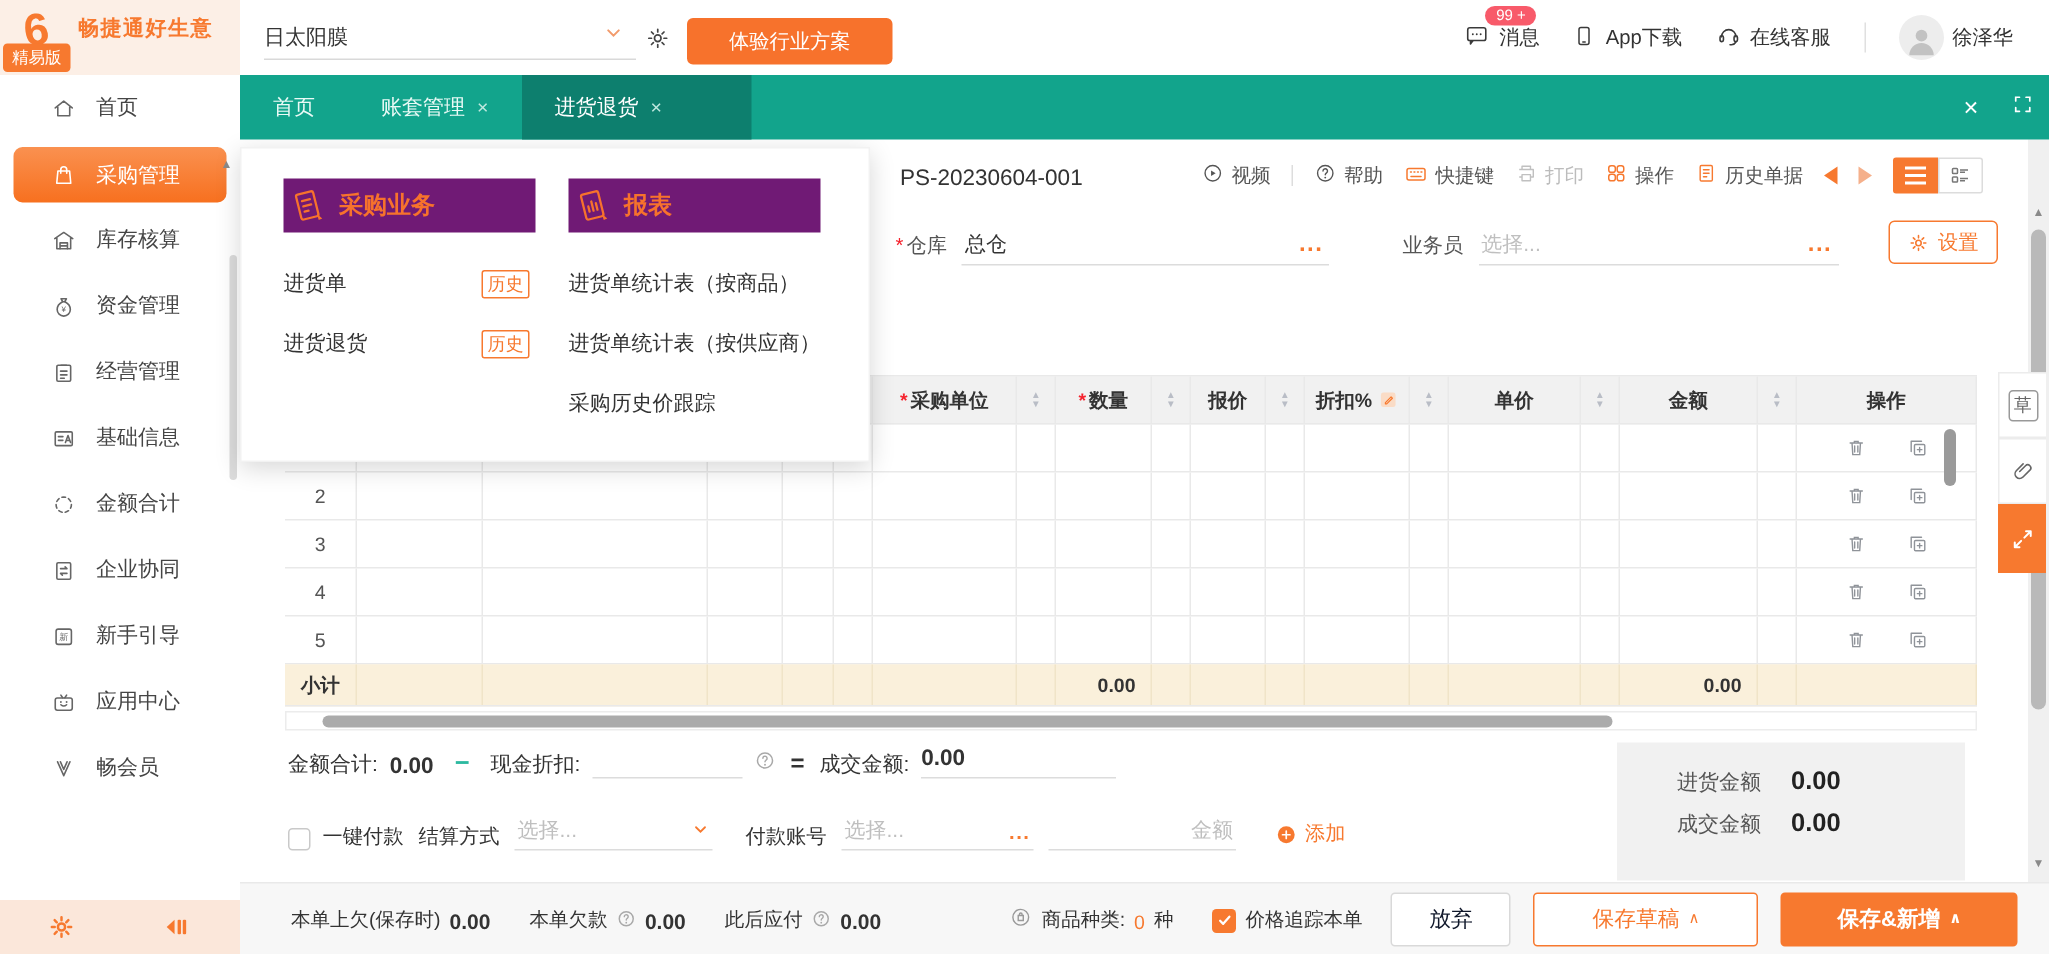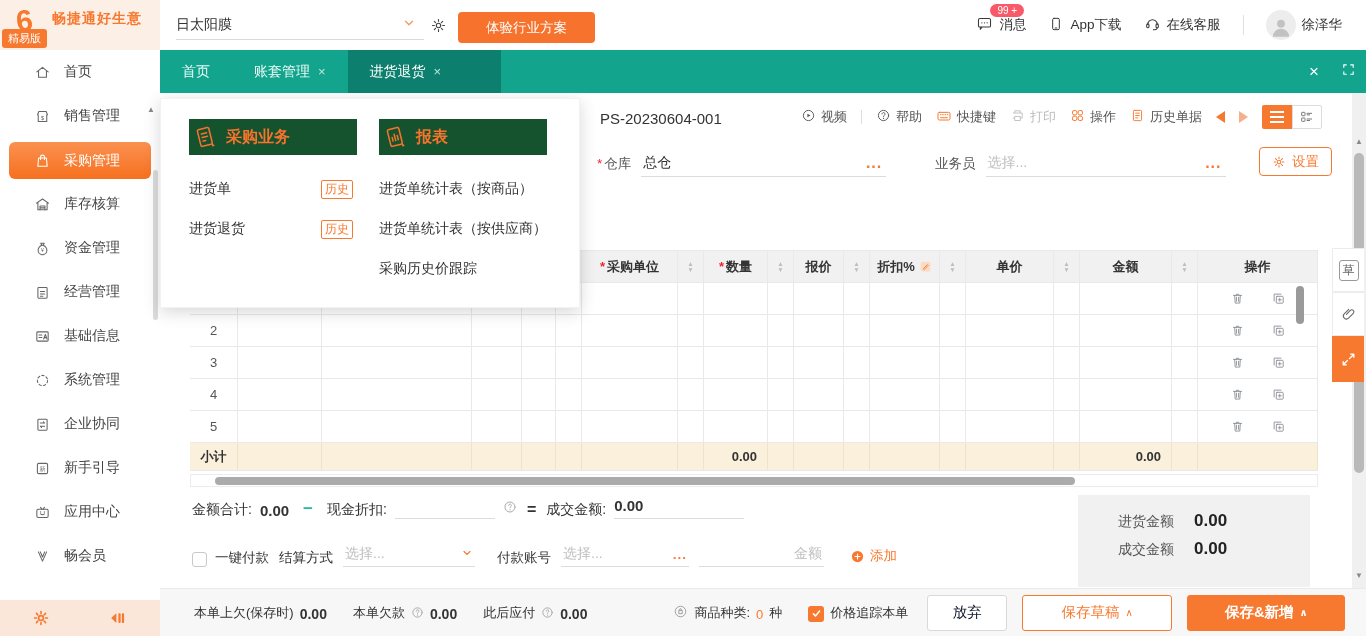--- a/index.html
+++ b/index.html
@@ -115,21 +115,21 @@
   .v-thumb{position:absolute;left:2px;top:60px;width:10px;height:320px;background:#b9b9b9;border-radius:5px;}
   .float-tools{position:absolute;right:2px;top:248px;width:32px;z-index:45;}
   .ft-btn{width:32px;height:44px;background:#fff;border:1px solid #ececec;border-right:none;display:flex;align-items:center;justify-content:center;cursor:pointer;color:#666;}
   .ft-draft{font-size:12px;color:#666;border:1px solid #999;border-radius:3px;padding:1px 3px;}
   .ft-btn.orange{background:#f7792f;border-color:#f7792f;height:46px;}
 
   
   .panel{position:absolute;left:160px;top:98px;width:420px;height:210px;background:#fff;box-shadow:0 4px 16px rgba(0,0,0,.16);border:1px solid #f2f2f2;z-index:65;}
   .panel-col{position:absolute;top:20px;width:168px;}
   .panel-col.c0{left:28px;} .panel-col.c1{left:218px;}
-  .p-head{height:36px;background:#14532d;display:flex;align-items:center;gap:8px;padding-left:2px;}
+  .p-head{height:36px;background:#701a75;display:flex;align-items:center;gap:8px;padding-left:2px;}
   .p-title{color:#f7722c;font-size:16px;font-weight:700;}
   .p-items{margin-top:14px;}
   .p-item{height:40px;display:flex;align-items:center;font-size:14px;color:#333;cursor:pointer;white-space:nowrap;}
   .p-tag{margin-left:auto;margin-right:4px;border:1px solid #f7792f;color:#f7792f;font-size:12px;padding:0 3px;border-radius:2px;line-height:17px;}
 
   
   .bottombar{position:absolute;left:160px;top:588px;width:1206px;height:48px;background:#f7f7f7;border-top:1px solid #e9e9e9;display:flex;align-items:center;padding:0 22px 0 34px;z-index:75;font-size:13px;color:#333;}
   .bb-item{display:flex;align-items:flex-end;gap:6px;margin-right:26px;white-space:nowrap;}
   .bb-val{font-weight:700;font-size:14px;}
   .bb-count{color:#f7792f;}
@@ -235,29 +235,20 @@
   <div class="sidebar">
     <div id="sidebar-items">
         <div class="sb-item">
           <span class="sb-ic">
             <svg width="17" height="17" viewBox="0 0 24 24" fill="none" stroke="currentColor" stroke-width="1.5" stroke-linecap="round" stroke-linejoin="round">
               <path d="M4 11.2L12 4.8l8 6.4M6.4 10v8.6h11.2V10"></path>
             </svg>
           </span>
           <span>首页</span>
         </div>
-        <div class="sb-item">
-          <span class="sb-ic">
-            <svg width="17" height="17" viewBox="0 0 24 24" fill="none" stroke="currentColor" stroke-width="1.5" stroke-linecap="round" stroke-linejoin="round">
-              <path d="M5 9.5L6.8 5h10.4L19 9.5M6 9.5V19h12V9.5"></path>
-              <text x="12" y="16.8" font-size="8" fill="currentColor" stroke="none" text-anchor="middle">$</text>
-            </svg>
-          </span>
-          <span>销售管理</span>
-        </div>
         <div class="sb-item active">
           <span class="sb-ic">
             <svg width="17" height="17" viewBox="0 0 24 24" fill="none" stroke="currentColor" stroke-width="1.5" stroke-linecap="round" stroke-linejoin="round">
               <path d="M6.5 8.5h11L18.6 20H5.4L6.5 8.5z"></path>
               <path d="M9.2 10.5V7.2a2.8 2.8 0 0 1 5.6 0v3.3"></path>
             </svg>
           </span>
           <span>采购管理</span>
         </div>
         <div class="sb-item">
@@ -296,21 +287,21 @@
             </svg>
           </span>
           <span>基础信息</span>
         </div>
         <div class="sb-item">
           <span class="sb-ic">
             <svg width="17" height="17" viewBox="0 0 24 24" fill="none" stroke="currentColor" stroke-width="1.5" stroke-linecap="round" stroke-linejoin="round">
               <circle cx="12" cy="12" r="7.2" stroke-dasharray="3.4 3"></circle>
             </svg>
           </span>
-          <span>系统管理</span>
+          <span>金额合计</span>
         </div>
         <div class="sb-item">
           <span class="sb-ic">
             <svg width="17" height="17" viewBox="0 0 24 24" fill="none" stroke="currentColor" stroke-width="1.5" stroke-linecap="round" stroke-linejoin="round">
               <rect x="5.5" y="4.5" width="13" height="15.5" rx="1.2"></rect>
               <path d="M9 10h6l-1.7-1.7M15 14.5H9l1.7 1.7"></path>
             </svg>
           </span>
           <span>企业协同</span>
         </div>

